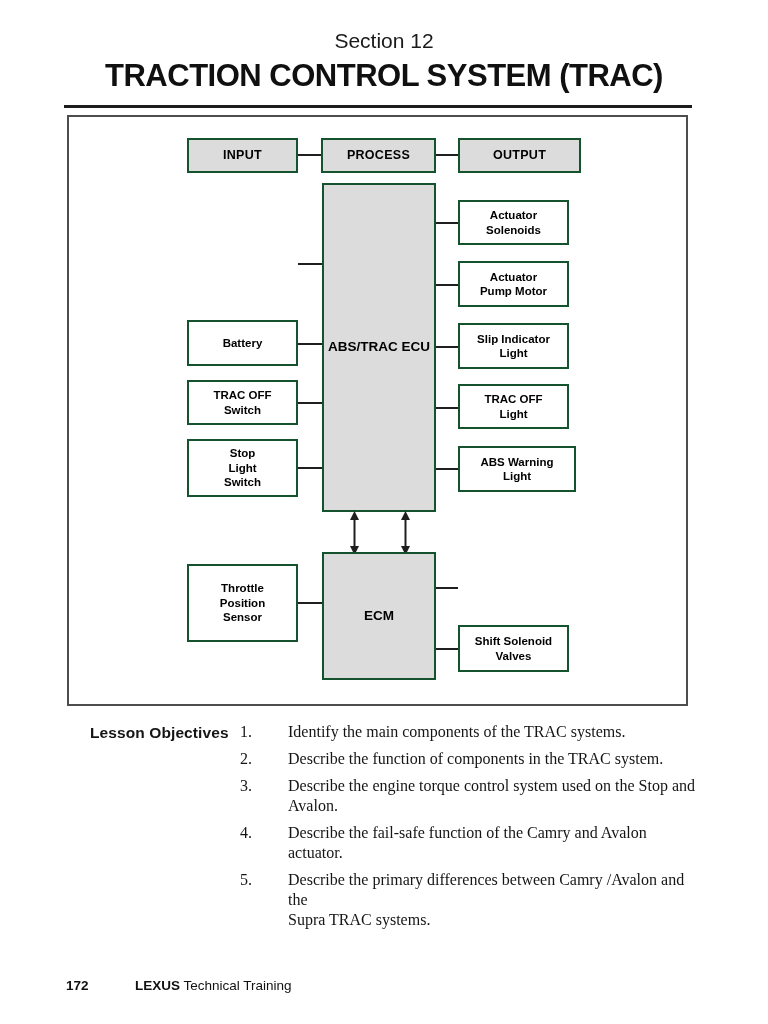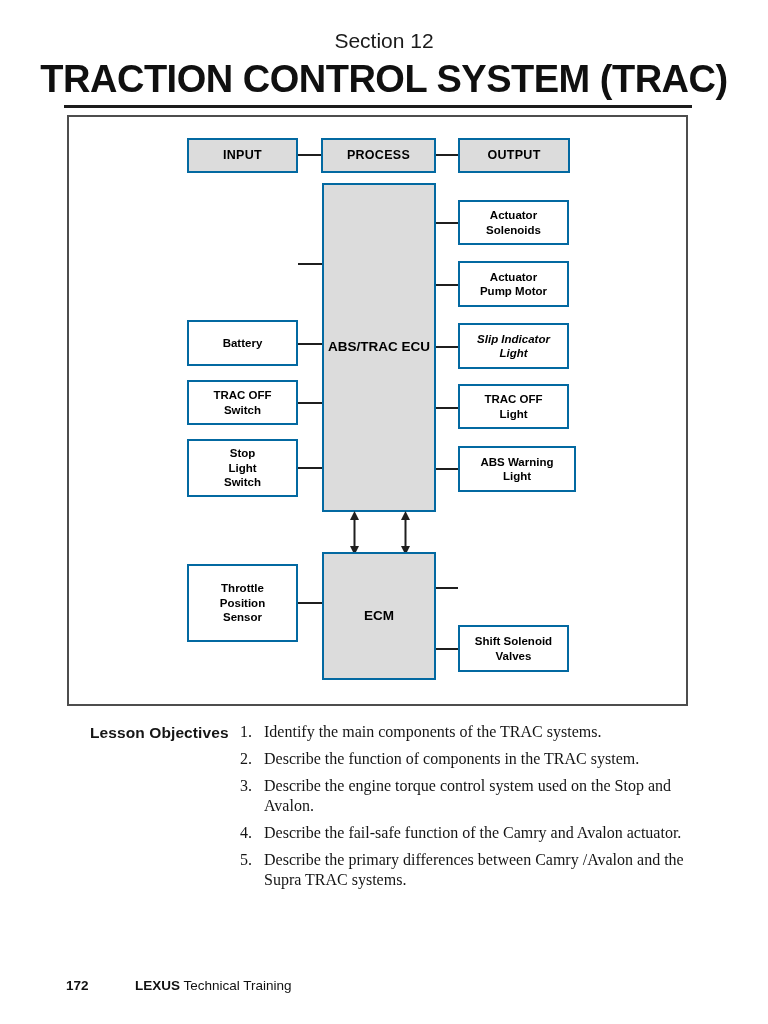--- a/index.html
+++ b/index.html
@@ -11,35 +11,35 @@
     color:#111;
     overflow:hidden;
   }
   
   .section-label{
     position:absolute;left:0;top:29px;width:768px;
     text-align:center;font-size:21px;font-weight:400;color:#1a1a1a;
   }
   .doc-title{
     position:absolute;left:0;top:58px;width:768px;margin:0;
-    text-align:center;font-size:38px;font-weight:700;color:#101010;
+    text-align:center;font-size:31px;font-weight:700;color:#101010;
     letter-spacing:-0.5px;
   }
   .title-rule{
     position:absolute;left:64px;top:105px;width:628px;height:3px;
     background:#1c1c1c;
   }
   
   .diagram{
     position:absolute;left:67px;top:115px;width:621px;height:591px;
     border:2px solid #4d4d4d;box-sizing:border-box;
   }
   .dbox{
     position:absolute;box-sizing:border-box;
-    border:2px solid #0369a1;background:#ffffff;
+    border:2px solid #14532d;background:#ffffff;
     display:flex;align-items:center;justify-content:center;
     text-align:center;font-weight:700;font-size:11.5px;line-height:1.25;
     color:#000;white-space:pre-line;
   }
   .gray{background:#dcdcdc;}
   .flowbox{font-size:12.5px;letter-spacing:0.3px;}
   .ecu-label{font-size:13.5px;}
   .ecm-label{font-size:13.5px;}
   .hline{position:absolute;height:2px;background:#1f1f1f;}
   .arrow{position:absolute;width:13px;height:44px;}
@@ -49,39 +49,39 @@
     position:absolute;left:0;top:2px;
     font-size:15.5px;font-weight:700;color:#151515;letter-spacing:0.1px;
   }
   .obj-list{margin:0 0 0 150px;padding:0;list-style:none;}
   .obj-item{
     display:flex;margin:0 0 7px 0;
     font-family:"Liberation Serif", serif;
     font-size:16px;line-height:20px;color:#151515;
   }
   .obj-num{width:24px;flex:none;}
-  .obj-text{white-space:pre-line;width:445px;}
+  .obj-text{white-space:pre-line;width:445px;margin-left:24px;}
   
   .footer{position:absolute;left:0;top:978px;width:768px;height:20px;}
   .page-num{position:absolute;left:66px;top:0;font-size:13.5px;font-weight:700;}
   .brand-line{position:absolute;left:135px;top:0;font-size:13.5px;}
   .brand{font-weight:700;}
 </style>
 </head>
 <body>
 
 <div class="section-label">Section 12</div>
 <h1 class="doc-title">TRACTION CONTROL SYSTEM (TRAC)</h1>
 <div class="title-rule"></div>
 
 <div class="diagram">
 
   <div class="dbox gray flowbox" style="left:118px;top:21px;width:111px;height:35px;">INPUT</div>
   <div class="dbox gray flowbox" style="left:252px;top:21px;width:115px;height:35px;">PROCESS</div>
-  <div class="dbox gray flowbox" style="left:389px;top:21px;width:112px;height:35px;">OUTPUT</div>
+  <div class="dbox gray flowbox" style="left:389px;top:21px;width:123px;height:35px;">OUTPUT</div>
   <div class="hline" style="left:229px;top:37px;width:23px;"></div>
   <div class="hline" style="left:367px;top:37px;width:22px;"></div>
 
   <div class="dbox gray ecu-label" style="left:253px;top:66px;width:114px;height:329px;">ABS/TRAC ECU</div>
 
   <div class="dbox" style="left:118px;top:203px;width:111px;height:46px;">Battery</div>
   <div class="dbox" style="left:118px;top:263px;width:111px;height:45px;">TRAC OFF
 Switch</div>
   <div class="dbox" style="left:118px;top:322px;width:111px;height:58px;">Stop
 Light
@@ -89,21 +89,21 @@
 
   <div class="hline" style="left:229px;top:146px;width:24px;"></div>
   <div class="hline" style="left:229px;top:226px;width:24px;"></div>
   <div class="hline" style="left:229px;top:285px;width:24px;"></div>
   <div class="hline" style="left:229px;top:350px;width:24px;"></div>
 
   <div class="dbox" style="left:389px;top:83px;width:111px;height:45px;">Actuator
 Solenoids</div>
   <div class="dbox" style="left:389px;top:144px;width:111px;height:46px;">Actuator
 Pump Motor</div>
-  <div class="dbox" style="left:389px;top:206px;width:111px;height:46px;font-style:italic;">Slip Indicator
+  <div class="dbox" style="left:389px;top:206px;width:111px;height:46px;">Slip Indicator
 Light</div>
   <div class="dbox" style="left:389px;top:267px;width:111px;height:45px;">TRAC OFF
 Light</div>
   <div class="dbox" style="left:389px;top:329px;width:118px;height:46px;">ABS Warning
 Light</div>
 
   <div class="hline" style="left:367px;top:105px;width:22px;"></div>
   <div class="hline" style="left:367px;top:167px;width:22px;"></div>
   <div class="hline" style="left:367px;top:229px;width:22px;"></div>
   <div class="hline" style="left:367px;top:290px;width:22px;"></div>

